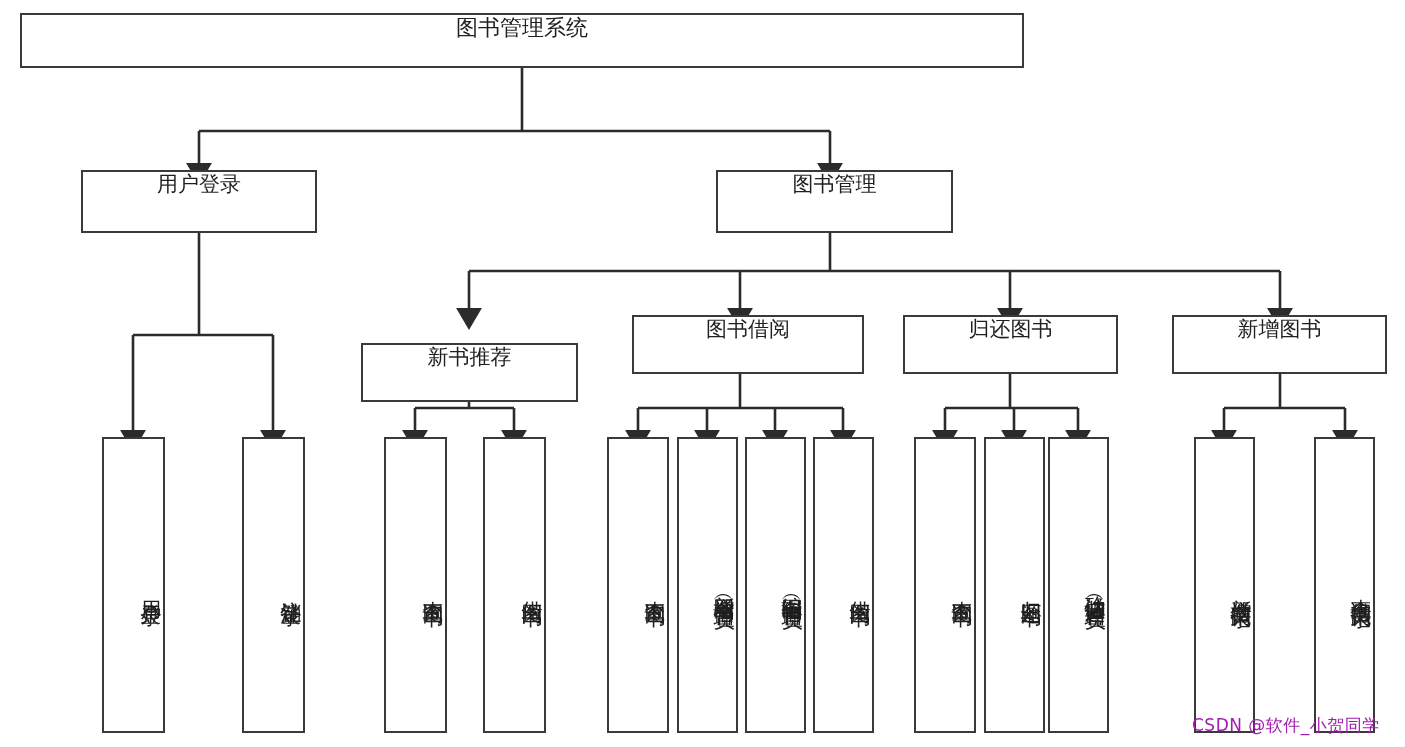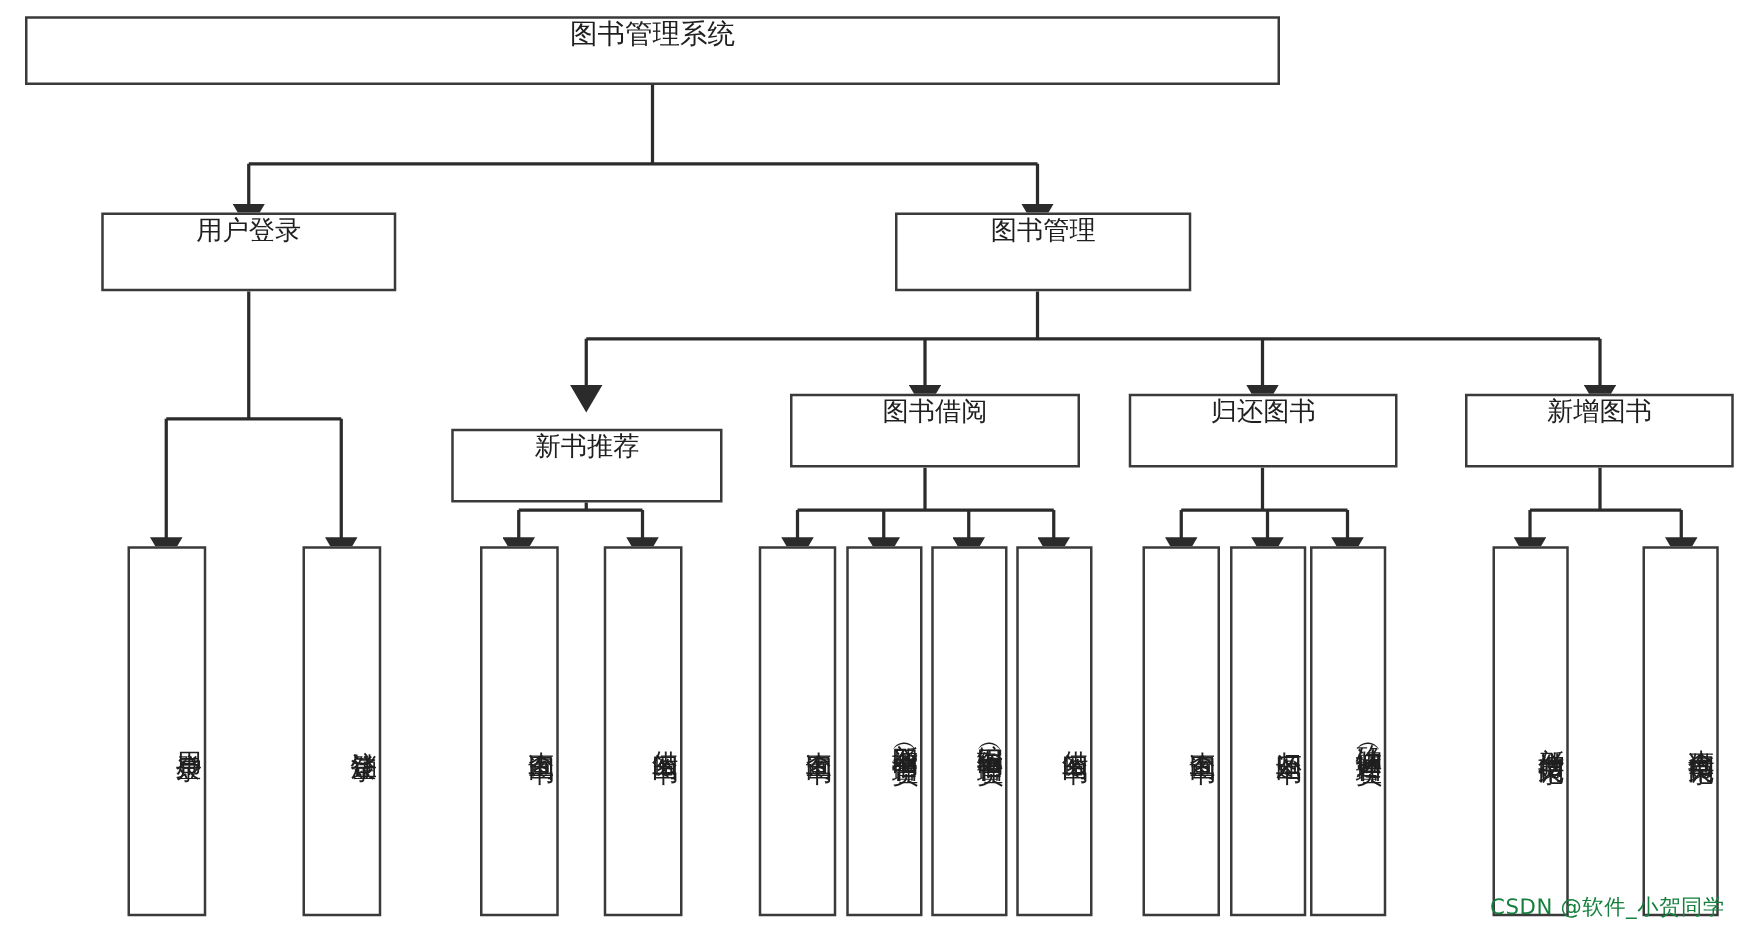--- a/index.html
+++ b/index.html
@@ -55,21 +55,21 @@
   }
   .node.leaf .vtext {
     writing-mode: vertical-rl;
     text-orientation: upright;
     letter-spacing: 2px;
     white-space: nowrap;
   }
   .watermark {
     position: absolute;
     font-size: 17px;
-    color: #15803d;
+    color: #a21caf;
     white-space: nowrap;
     letter-spacing: 0.5px;
   }
 </style>
 </head>
 <body>
 
 <div id="canvas">
 
   <svg class="edges" viewBox="0 0 1405 747">

